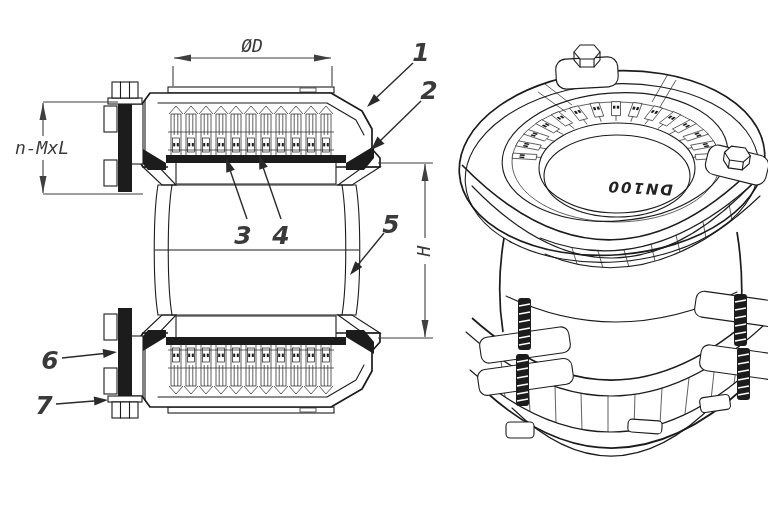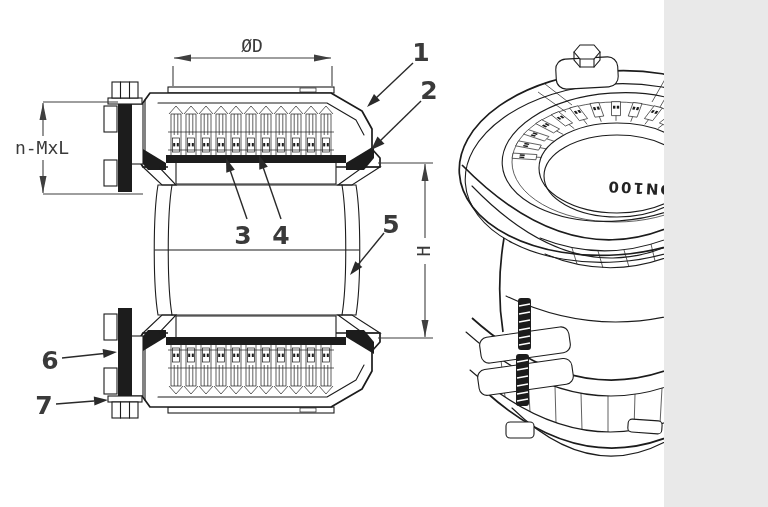--- a/index.html
+++ b/index.html
@@ -1,18 +1,18 @@
 <!DOCTYPE html>
 <html style="--background: #ffffff; --line: #1c1c1c; --text: #3a3a3a;"><head>
 <meta charset="utf-8">
 <style>
   :root { --background:#ffffff; --line:#1c1c1c; --text:#3a3a3a; }
   html,body { margin:0; padding:0; background:#e9e9e9; }
-  .stage { width:664px; height:507px; background:var(--background); position:relative; overflow:hidden;
-           font-family:"DejaVu Sans", sans-serif; }
+  .stage { width:768px; height:507px; background:var(--background); position:relative; overflow:hidden;
+           font-family:"DejaVu Sans", sans-serif;font-style:italic; }
   svg { display:block; }
   .ln  { stroke:var(--line); fill:none; stroke-width:1.1; stroke-linecap:round; }
   .ln2 { stroke:var(--line); fill:none; stroke-width:1.7; stroke-linejoin:round; }
   .lnt { stroke:var(--line); fill:none; stroke-width:0.7; }
   .wfill  { fill:#ffffff; }
   .dark   { fill:var(--line); stroke:none; }
   .dimln  { stroke:#3f3f3f; fill:none; stroke-width:1.1; }
   .dimarr { fill:#3f3f3f; stroke:none; }
   .callarr{ fill:#2a2a2a; stroke:none; }
   .callln { stroke:#2a2a2a; fill:none; stroke-width:1.4; }

